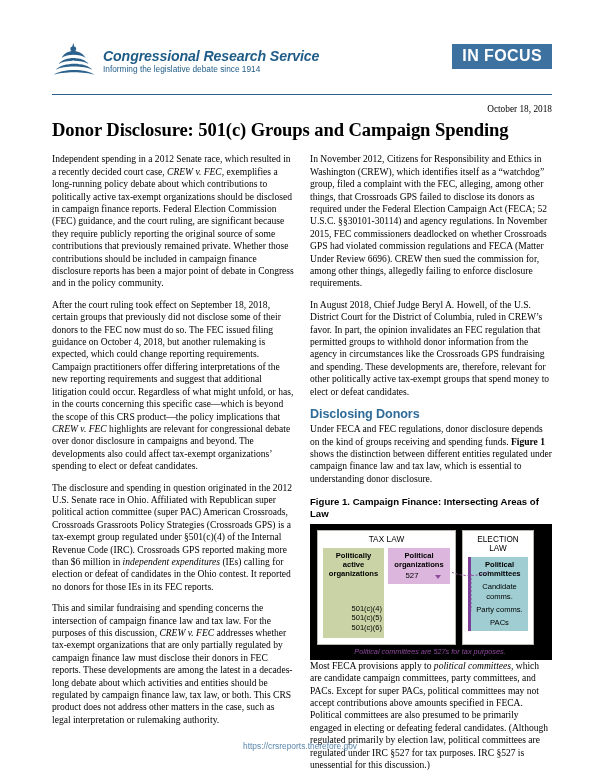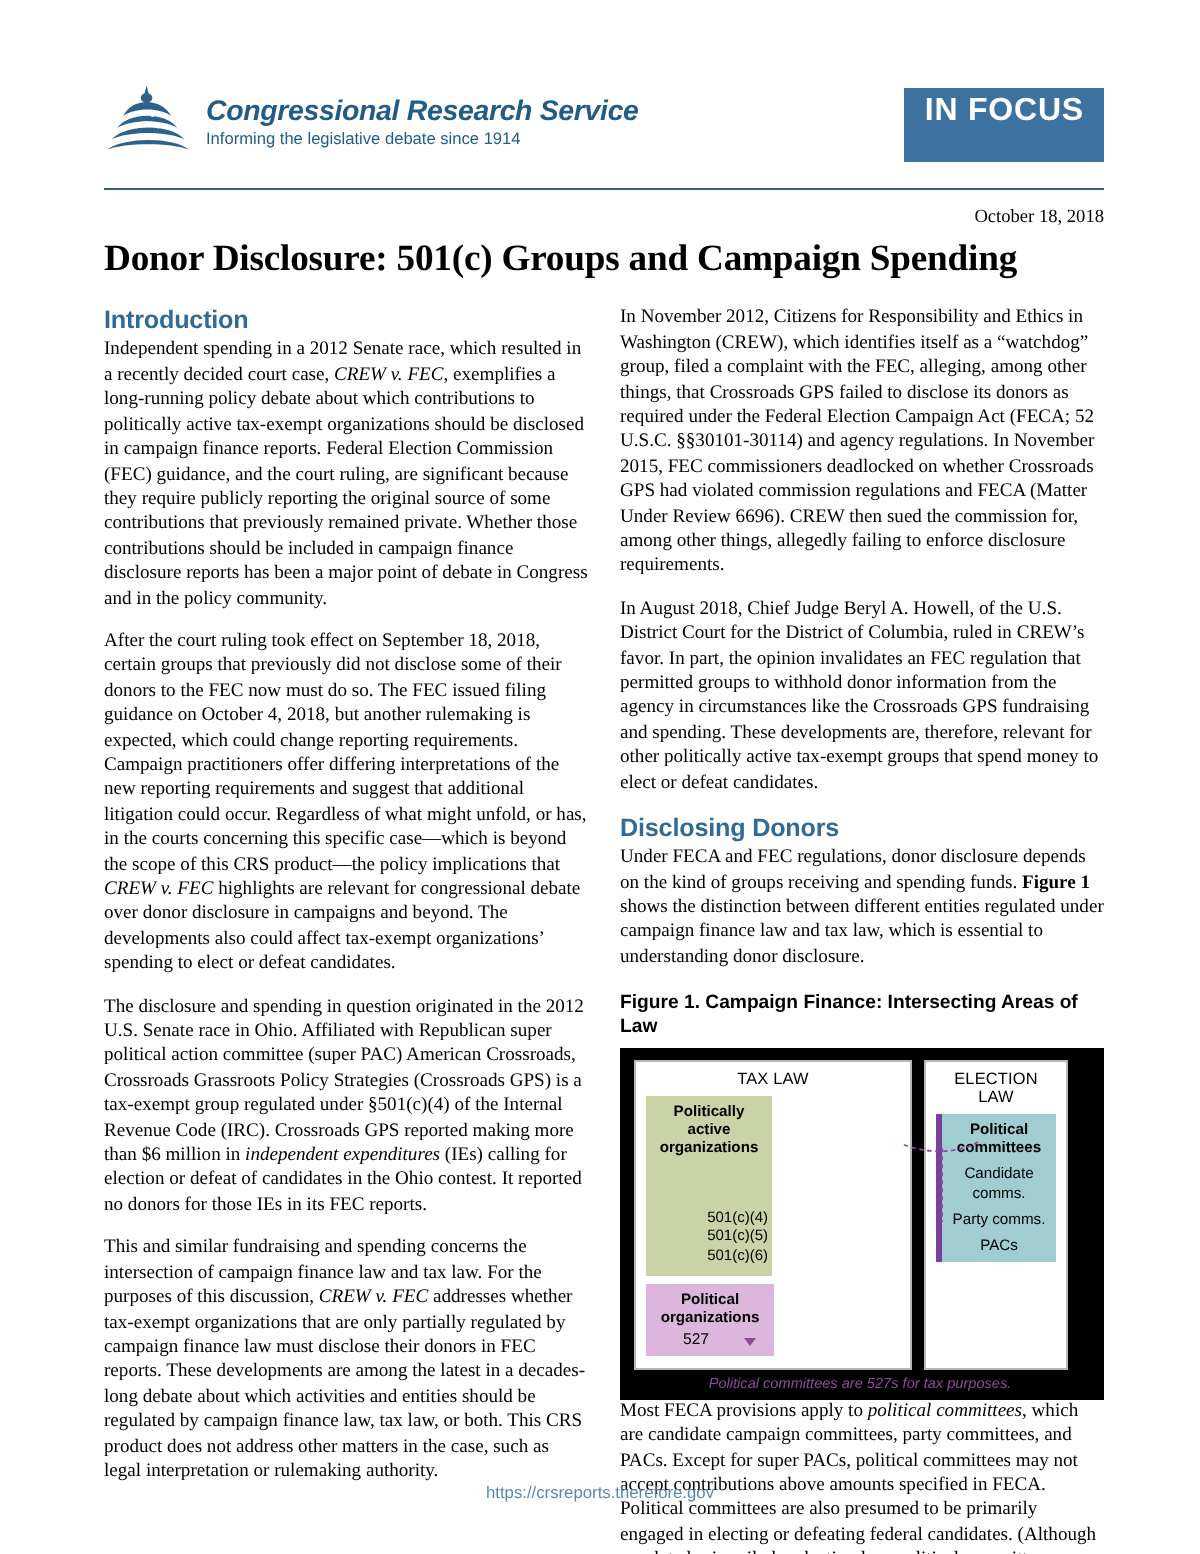--- a/index.html
+++ b/index.html
@@ -54,21 +54,21 @@
     margin-top: 2px;
     white-space: nowrap;
   }
   .in-focus {
     background: #3d72a0;
     color: #ffffff;
     font-family: "Liberation Sans", sans-serif;
     font-weight: bold;
     font-size: 16px;
     letter-spacing: 0.4px;
-    padding: 4px 10px 17px 10px;
+    padding: 4px 10px 5px 10px;
     margin-top: 2px;
     line-height: 1;
   }
 
   .rule {
     border-top: 1.6px solid #2b618c;
     margin-top: 6px;
   }
 
   .doc-date {
@@ -143,21 +143,21 @@
   }
   .tax-box { width: 139px; }
   .elec-box { width: 72px; }
   .law-hdr {
     font-family: "Liberation Sans", sans-serif;
     font-size: 8.2px;
     text-align: center;
     letter-spacing: 0.1px;
     margin-bottom: 4px;
   }
-  .tax-row { display: flex; gap: 4px; flex-direction: column; }
+  .tax-row { display: flex; gap: 4px; }
 
   .green-box {
     background: #c9d3a6;
     width: 63px;
     padding: 3px 2px 5px 2px;
   }
   .green-box .hd {
     font-family: "Liberation Sans", sans-serif;
     font-weight: bold;
     font-size: 7.6px;
@@ -292,21 +292,20 @@
 
   <div class="rule"></div>
 
   <div class="doc-date">October 18, 2018</div>
   <h1 class="doc-title">Donor Disclosure: 501(c) Groups and Campaign Spending</h1>
 
   <div class="columns">
 
     <div class="col">
 
-      <h2 class="sec">Introduction</h2>
 
       <p class="body"><span>Independent spending in a 2012 Senate race, which resulted in a recently decided court case, </span><span class="it">CREW v. FEC</span><span>, exemplifies a long-running policy debate about which contributions to politically active tax-exempt organizations should be disclosed in campaign finance reports. Federal Election Commission (FEC) guidance, and the court ruling, are significant because they require publicly reporting the original source of some contributions that previously remained private. Whether those contributions should be included in campaign finance disclosure reports has been a major point of debate in Congress and in the policy community.</span></p>
 
       <p class="body"><span>After the court ruling took effect on September 18, 2018, certain groups that previously did not disclose some of their donors to the FEC now must do so. The FEC issued filing guidance on October 4, 2018, but another rulemaking is expected, which could change reporting requirements. Campaign practitioners offer differing interpretations of the new reporting requirements and suggest that additional litigation could occur. Regardless of what might unfold, or has, in the courts concerning this specific case—which is beyond the scope of this CRS product—the policy implications that </span><span class="it">CREW v. FEC</span><span> highlights are relevant for congressional debate over donor disclosure in campaigns and beyond. The developments also could affect tax-exempt organizations’ spending to elect or defeat candidates.</span></p>
 
 
       <p class="body"><span>The disclosure and spending in question originated in the 2012 U.S. Senate race in Ohio. Affiliated with Republican super political action committee (super PAC) American Crossroads, Crossroads Grassroots Policy Strategies (Crossroads GPS) is a tax-exempt group regulated under §501(c)(4) of the Internal Revenue Code (IRC). Crossroads GPS reported making more than $6 million in </span><span class="it">independent expenditures</span><span> (IEs) calling for election or defeat of candidates in the Ohio contest. It reported no donors for those IEs in its FEC reports.</span></p>
 
       <p class="body"><span>This and similar fundraising and spending concerns the intersection of campaign finance law and tax law. For the purposes of this discussion, </span><span class="it">CREW v. FEC</span><span> addresses whether tax-exempt organizations that are only partially regulated by campaign finance law must disclose their donors in FEC reports. These developments are among the latest in a decades-long debate about which activities and entities should be regulated by campaign finance law, tax law, or both. This CRS product does not address other matters in the case, such as legal interpretation or rulemaking authority.</span></p>
 

